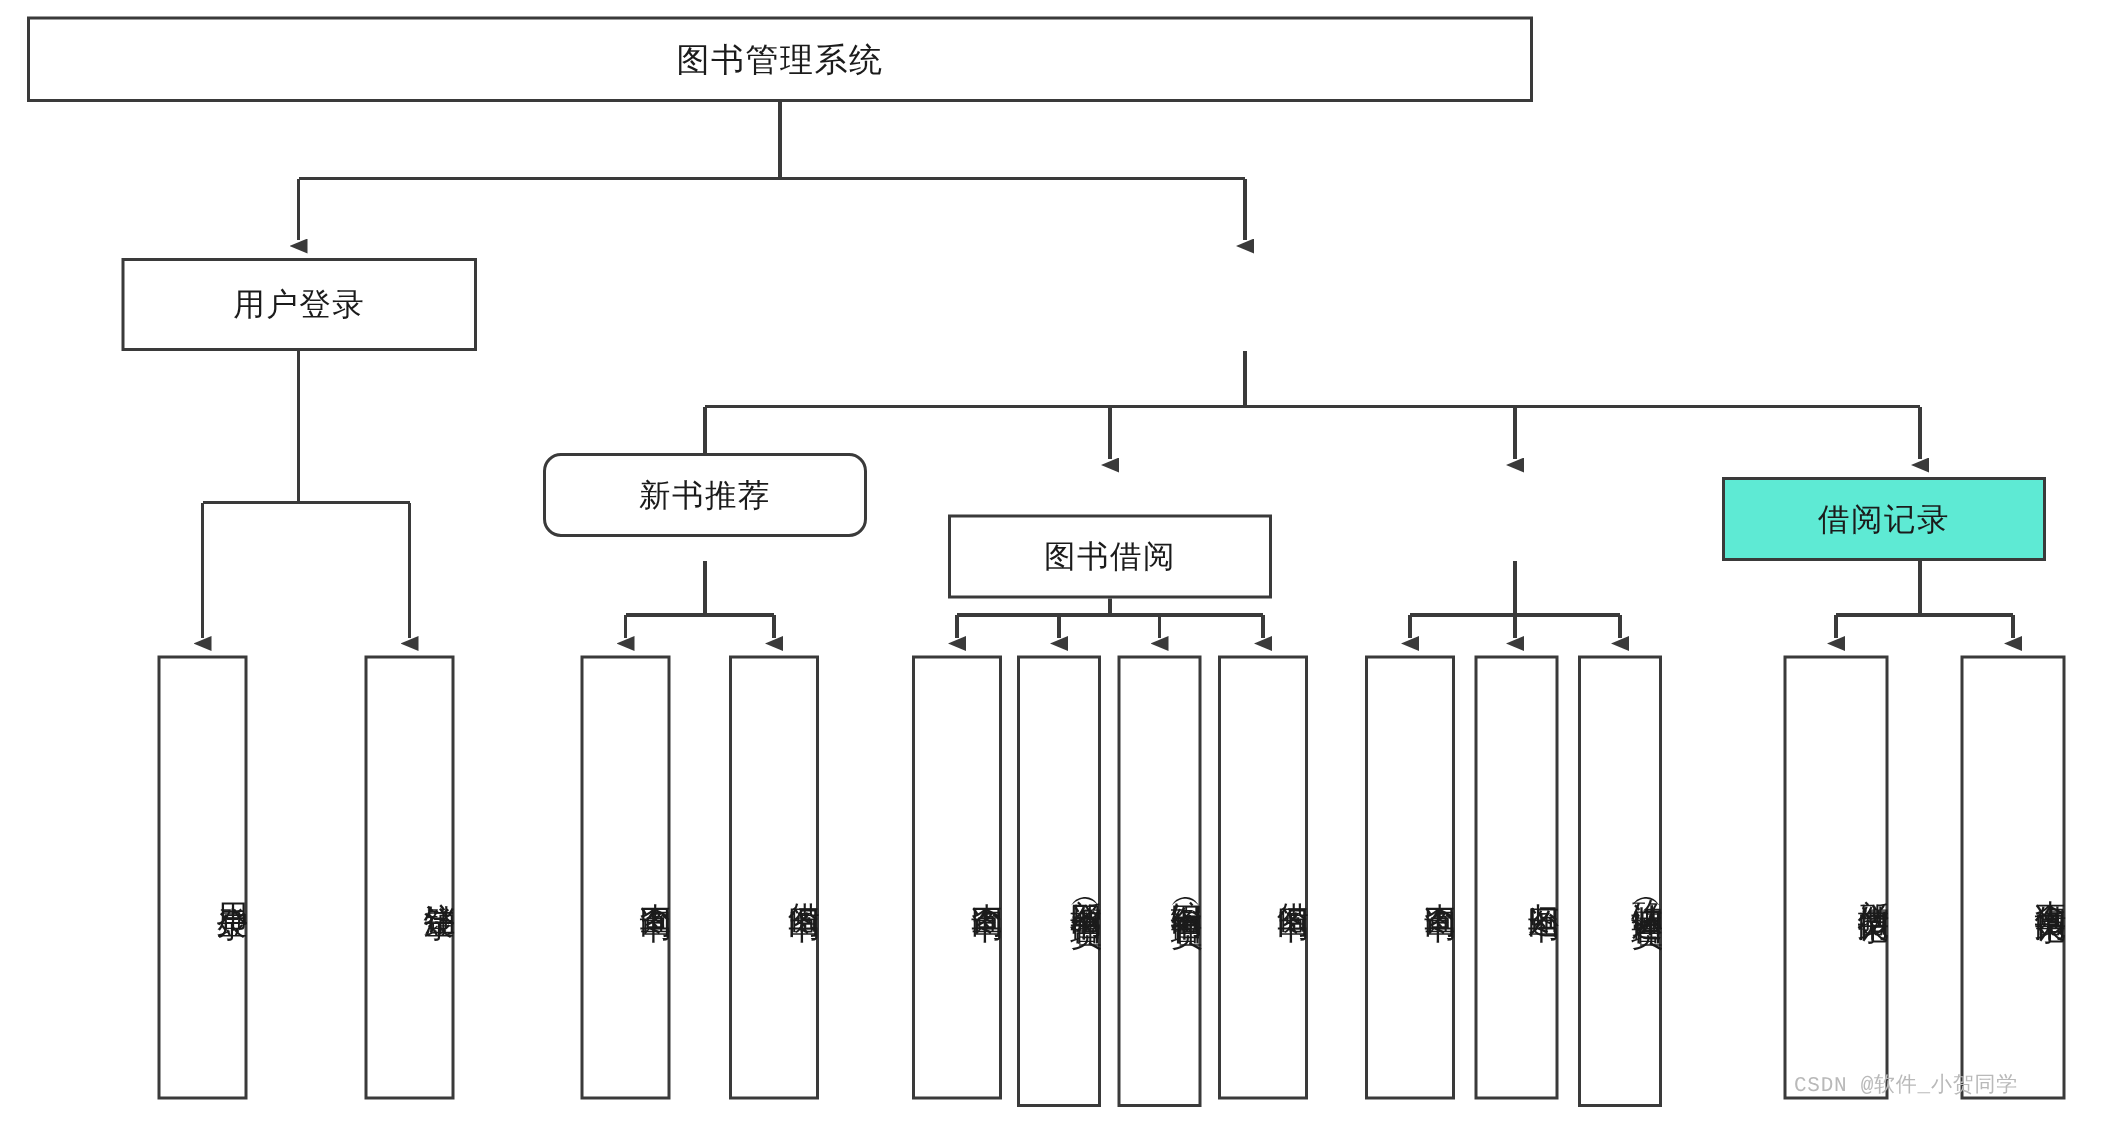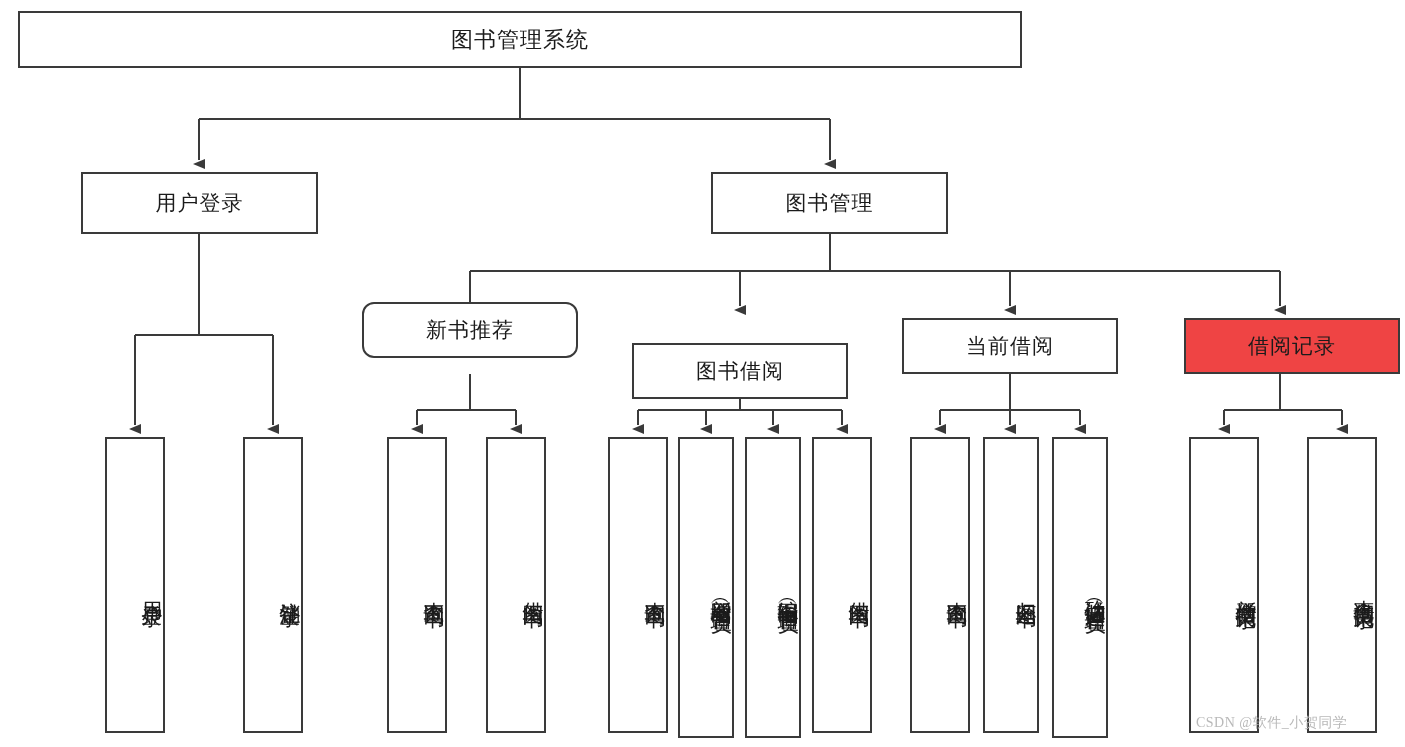--- a/index.html
+++ b/index.html
@@ -5,21 +5,21 @@
   html, body {
     margin: 0;
     padding: 0;
     background: #ffffff;
   }
   #canvas {
     position: relative;
     width: 1405px;
     height: 747px;
     background: #ffffff;
-    font-family: Liberation Serif, serif;
+    font-family: Liberation Mono, monospace;
     overflow: hidden;
   }
   #wires {
     position: absolute;
     left: 0;
     top: 0;
     width: 1405px;
     height: 747px;
     pointer-events: none;
   }
@@ -145,34 +145,28 @@
     </g>
   </svg>
 
   <div class="node h root" style="left: 18px; top: 11px; width: 1004px; height: 57px; border-color: rgb(58, 58, 58); background: rgb(255, 255, 255); color: rgb(27, 27, 27);">
     <span>图书管理系统</span>
   </div>
 
   <div class="node h" style="left: 81px; top: 172px; width: 237px; height: 62px; border-color: rgb(58, 58, 58); background: rgb(255, 255, 255); color: rgb(27, 27, 27);">
     <span>用户登录</span>
   </div>
-  <div class="node h" style="left: 711px; top: 172px; width: 237px; height: 62px; border-color: rgb(58, 58, 58); background: rgb(255, 255, 255); color: rgb(27, 27, 27);">
-    <span>图书管理</span>
-  </div>
 
   <div class="node h" style="left: 362px; top: 302px; width: 216px; height: 56px; border-color: rgb(58, 58, 58); background: rgb(255, 255, 255); color: rgb(27, 27, 27); border-radius: 12px;">
     <span>新书推荐</span>
   </div>
   <div class="node h" style="left: 632px; top: 318px; width: 216px; height: 56px; border-color: rgb(58, 58, 58); background: rgb(255, 255, 255); color: rgb(27, 27, 27); margin-top: 25px;">
     <span>图书借阅</span>
   </div>
-  <div class="node h" style="left: 902px; top: 318px; width: 216px; height: 56px; border-color: rgb(58, 58, 58); background: rgb(255, 255, 255); color: rgb(27, 27, 27);">
-    <span>当前借阅</span>
-  </div>
-  <div class="node h" style="left: 1184px; top: 318px; width: 216px; height: 56px; border-color: rgb(58, 58, 58); background: #ef4444; color: rgb(27, 27, 27);">
+  <div class="node h" style="left: 1148px; top: 318px; width: 216px; height: 56px; border-color: rgb(58, 58, 58); background: #5eead4; color: rgb(27, 27, 27);">
     <span>借阅记录</span>
   </div>
 
   <div class="node v" style="left: 105px; top: 437px; width: 60px; height: 296px; border-color: rgb(58, 58, 58); background: rgb(255, 255, 255); color: rgb(27, 27, 27);">
     <span class="vtext">用户登录</span>
   </div>
   <div class="node v" style="left: 243px; top: 437px; width: 60px; height: 296px; border-color: rgb(58, 58, 58); background: rgb(255, 255, 255); color: rgb(27, 27, 27);">
     <span class="vtext">注销登录</span>
   </div>
   <div class="node v" style="left: 387px; top: 437px; width: 60px; height: 296px; border-color: rgb(58, 58, 58); background: rgb(255, 255, 255); color: rgb(27, 27, 27);">

